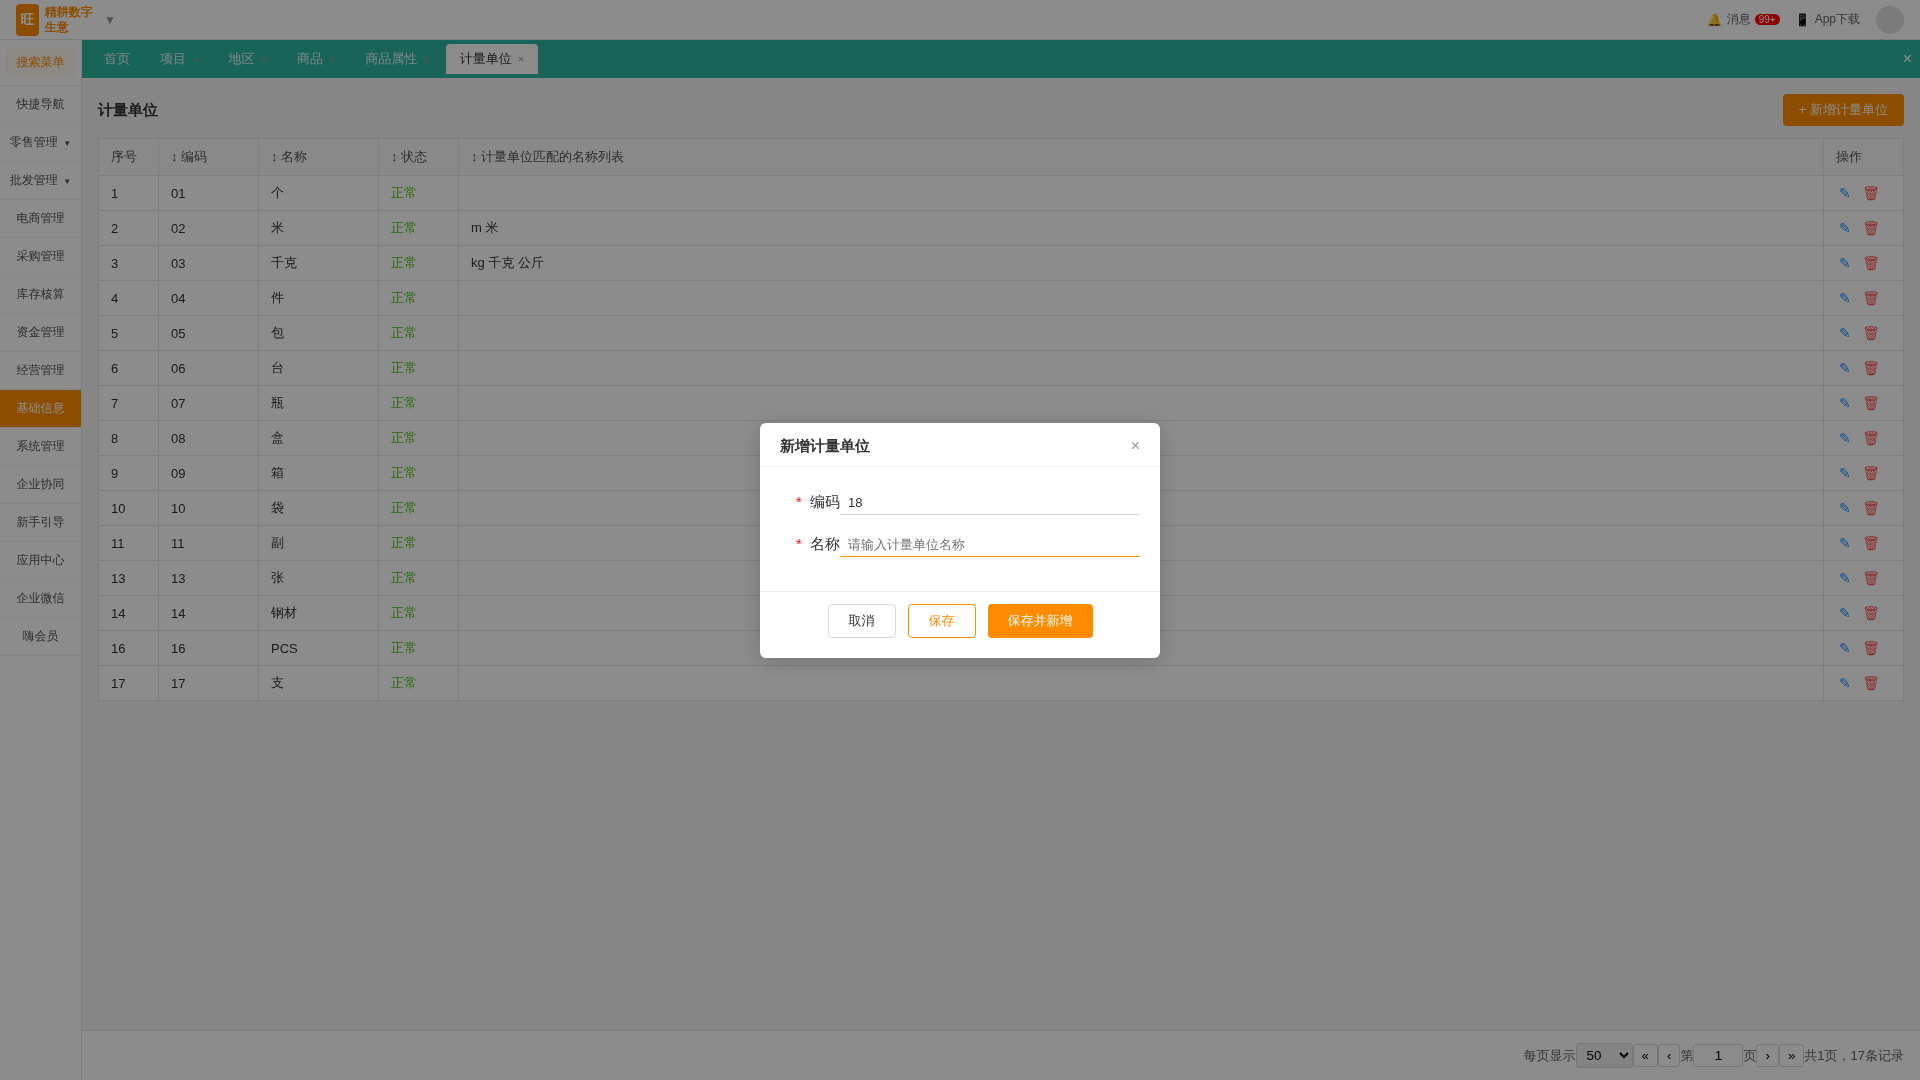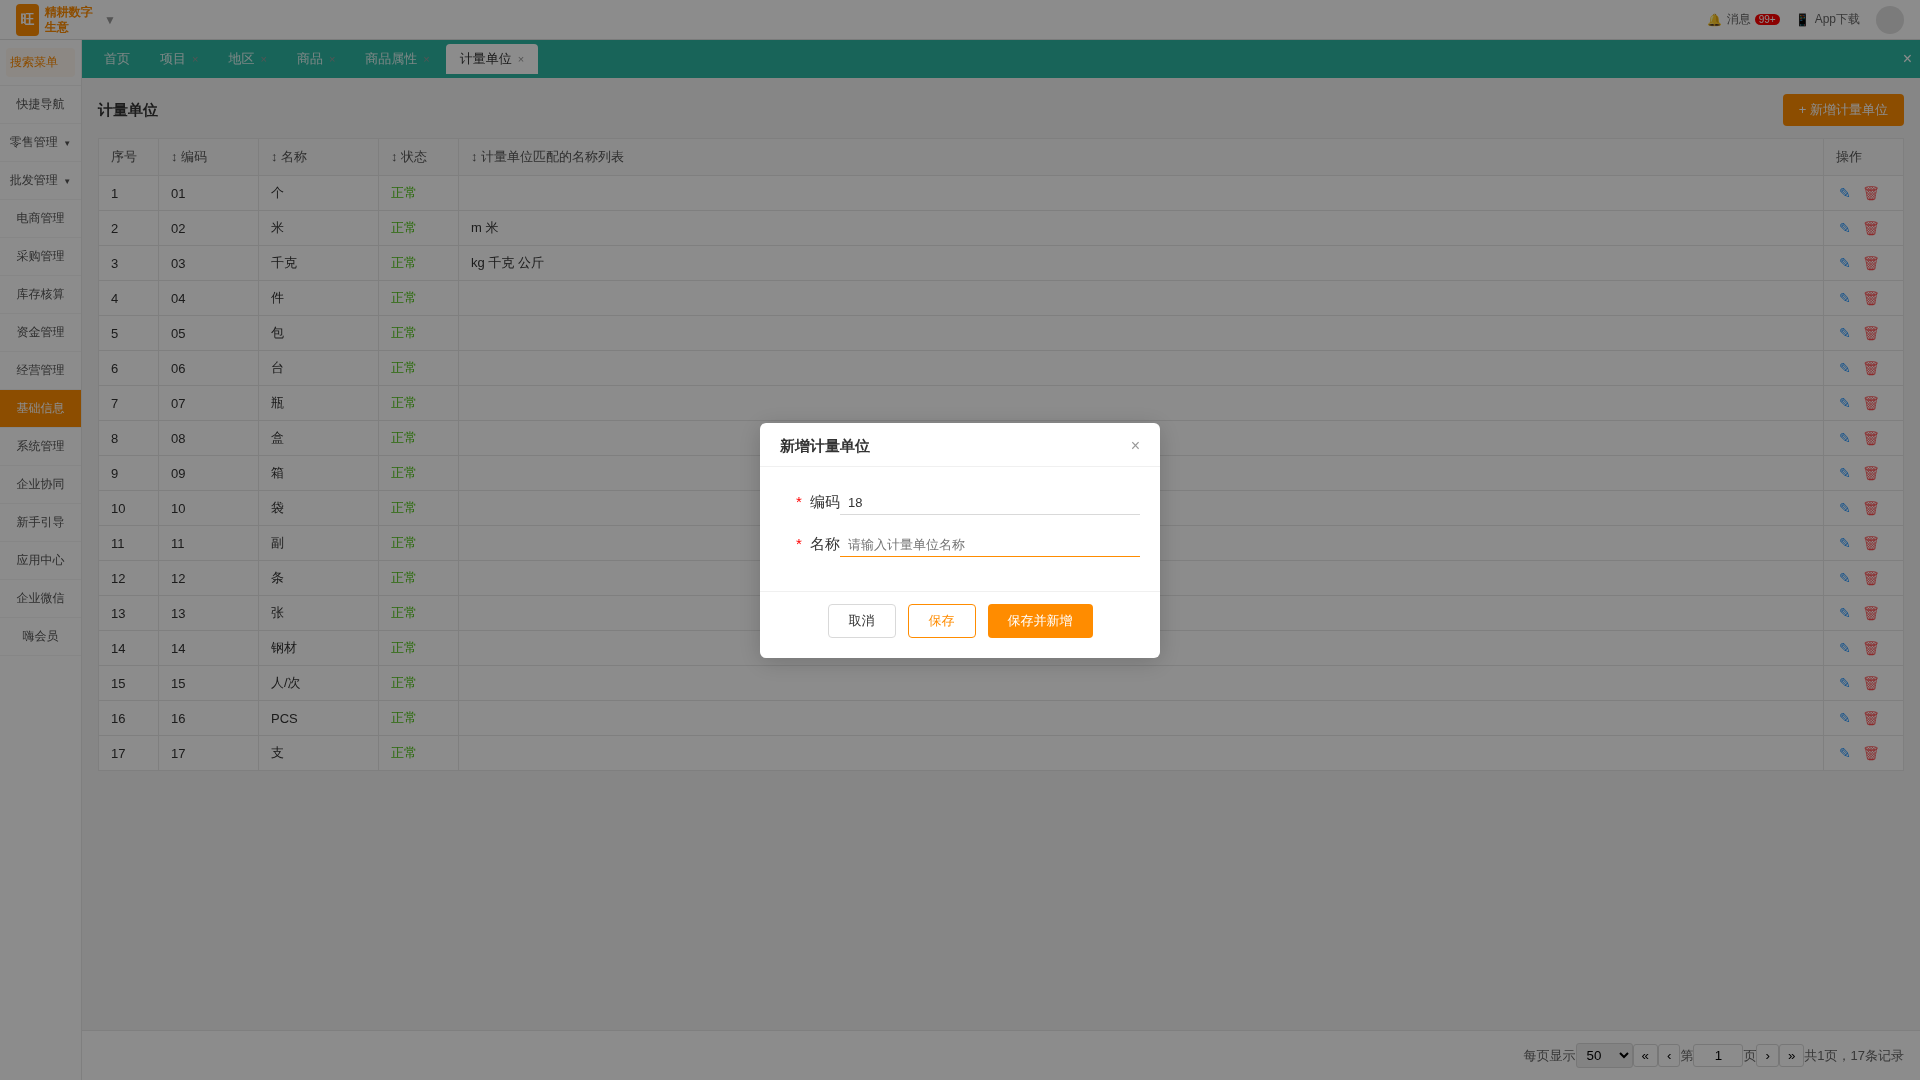--- a/index.html
+++ b/index.html
@@ -15,21 +15,21 @@
     .top-bar-right { display: flex; align-items: center; gap: 16px; }
     .top-bar-btn { display: flex; align-items: center; gap: 4px; color: #666; font-size: 12px; cursor: pointer; }
     .badge { background: #f00; color: #fff; border-radius: 8px; font-size: 10px; padding: 0 4px; min-width: 16px; text-align: center; }
     .avatar { width: 28px; height: 28px; background: #e0e0e0; border-radius: 50%; }
 
     .main-layout { display: flex; flex: 1; overflow: hidden; }
 
     
     .sidebar { width: 82px; background: #fff; border-right: 1px solid #e8e8e8; display: flex; flex-direction: column; overflow-y: auto; }
     .sidebar-search { padding: 8px 6px; border-bottom: 1px solid #f0f0f0; }
-    .sidebar-search-btn { width: 100%; background: #fff7f0; border: none; border-radius: 4px; padding: 6px 4px; color: #ff8c00; font-size: 12px; cursor: pointer; text-align: left; }
+    .sidebar-search-btn { width: 100%; background: #fff7f0; border: none; border-radius: 4px; padding: 6px 4px; color: #ff8c00; font-size: 12px; cursor: pointer; text-align: center; }
     .sidebar-nav-item { padding: 10px 4px; text-align: center; cursor: pointer; color: #555; font-size: 12px; border-bottom: 1px solid #f5f5f5; position: relative; }
     .sidebar-nav-item.active { background: #ff8c00; color: #fff; }
     .sidebar-nav-item.has-arrow::after { content: '▼'; font-size: 8px; margin-left: 2px; }
 
     
     .content-area { flex: 1; display: flex; flex-direction: column; overflow: hidden; }
 
     
     .tab-bar { height: 38px; background: #2db7a3; display: flex; align-items: center; padding: 0 8px; gap: 2px; position: relative; }
     .tab { display: flex; align-items: center; padding: 6px 14px; border-radius: 4px 4px 0 0; font-size: 13px; cursor: pointer; color: rgba(255,255,255,0.85); gap: 6px; }
@@ -325,56 +325,34 @@
       <td>11</td>
       <td>副</td>
       <td><span class="status-normal">正常</span></td>
       <td></td>
       <td style="text-align:center;">
         <span class="action-btn" title="编辑">✎</span>
         <span class="action-btn delete" title="删除">🗑</span>
       </td>
     </tr>
               <tr>
-      <td>12</td>
-      <td>12</td>
-      <td>条</td>
-      <td><span class="status-normal">正常</span></td>
-      <td></td>
-      <td style="text-align:center;">
-        <span class="action-btn" title="编辑">✎</span>
-        <span class="action-btn delete" title="删除">🗑</span>
-      </td>
-    </tr>
-              <tr>
       <td>13</td>
       <td>13</td>
       <td>张</td>
       <td><span class="status-normal">正常</span></td>
       <td></td>
       <td style="text-align:center;">
         <span class="action-btn" title="编辑">✎</span>
         <span class="action-btn delete" title="删除">🗑</span>
       </td>
     </tr>
               <tr>
       <td>14</td>
       <td>14</td>
       <td>钢材</td>
-      <td><span class="status-normal">正常</span></td>
-      <td></td>
-      <td style="text-align:center;">
-        <span class="action-btn" title="编辑">✎</span>
-        <span class="action-btn delete" title="删除">🗑</span>
-      </td>
-    </tr>
-              <tr>
-      <td>15</td>
-      <td>15</td>
-      <td>人/次</td>
       <td><span class="status-normal">正常</span></td>
       <td></td>
       <td style="text-align:center;">
         <span class="action-btn" title="编辑">✎</span>
         <span class="action-btn delete" title="删除">🗑</span>
       </td>
     </tr>
               <tr>
       <td>16</td>
       <td>16</td>

